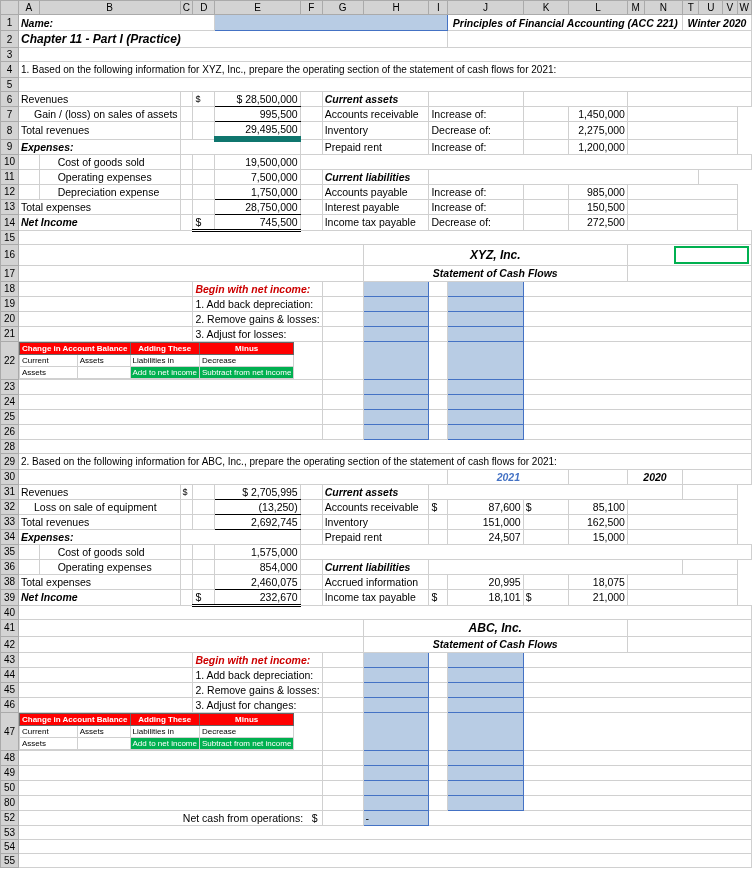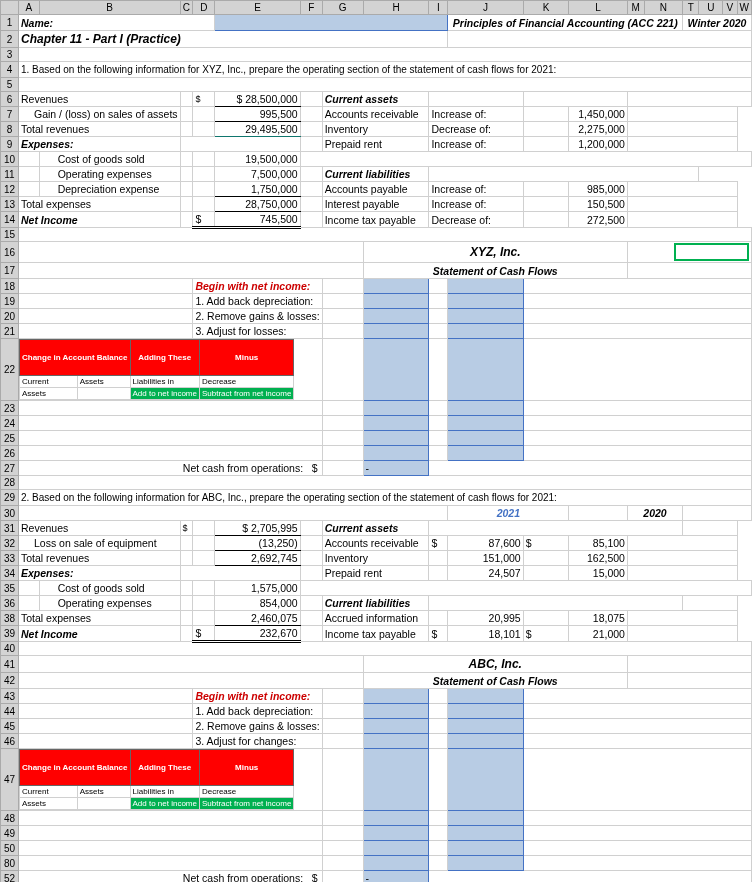--- a/index.html
+++ b/index.html
@@ -30,21 +30,21 @@
     .indent2 { padding-left: 20px; }
 
     
     .mini-table {
       font-size: 8px;
       border-collapse: collapse;
       border: 1px solid #666;
     }
     .mini-table td, .mini-table th {
       border: 1px solid #666;
-      padding: 13px 2px;
+      padding: 1px 2px;
       white-space: nowrap;
     }
     .mini-table th {
       background: #f2f2f2;
       font-weight: bold;
     }
 
     
     .ss-table {
       border-collapse: collapse;
@@ -191,21 +191,21 @@
         <td></td>
         <td class="right">1,450,000</td>
         <td colspan="5"></td>
       </tr>
 
       <tr style="height:15px">
         <td class="row-header">8</td>
         <td colspan="2" class="indent1">Total revenues</td>
         <td></td>
         <td></td>
-        <td class="right" style="border-bottom:1px solid #0f766e;margin-top:7px;">29,495,500</td>
+        <td class="right" style="border-bottom:6px solid #0f766e;margin-top:7px;">29,495,500</td>
         <td></td>
         <td colspan="2" class="indent1">Inventory</td>
         <td colspan="2">Decrease of:</td>
         <td></td>
         <td class="right">2,275,000</td>
         <td colspan="5"></td>
       </tr>
 
       <tr style="height:15px">
         <td class="row-header">9</td>
@@ -416,31 +416,20 @@
       <tr style="height:15px">
         <td class="row-header">26</td>
         <td colspan="6"></td>
         <td></td>
         <td class="input-cell"></td>
         <td></td>
         <td class="input-cell"></td>
         <td colspan="8"></td>
       </tr>
 
-      <tr style="height:15px">
-        <td class="row-header">27</td>
-        <td colspan="6" style="text-align:right;padding-right:4px;">
-          <span>Net cash from operations:</span>
-          &nbsp;
-          <span>$</span>
-        </td>
-        <td></td>
-        <td class="input-cell border-top-single" style="border-top:2px solid #000;">-</td>
-        <td colspan="10"></td>
-      </tr>
 
       <tr style="height:10px">
         <td class="row-header">28</td>
         <td colspan="18"></td>
       </tr>
 
       <tr style="height:16px">
         <td class="row-header">29</td>
         <td colspan="18" style="font-size:10px;">2. Based on the following information for ABC, Inc., prepare the operating section of the statement of cash flows for 2021:</td>
       </tr>

